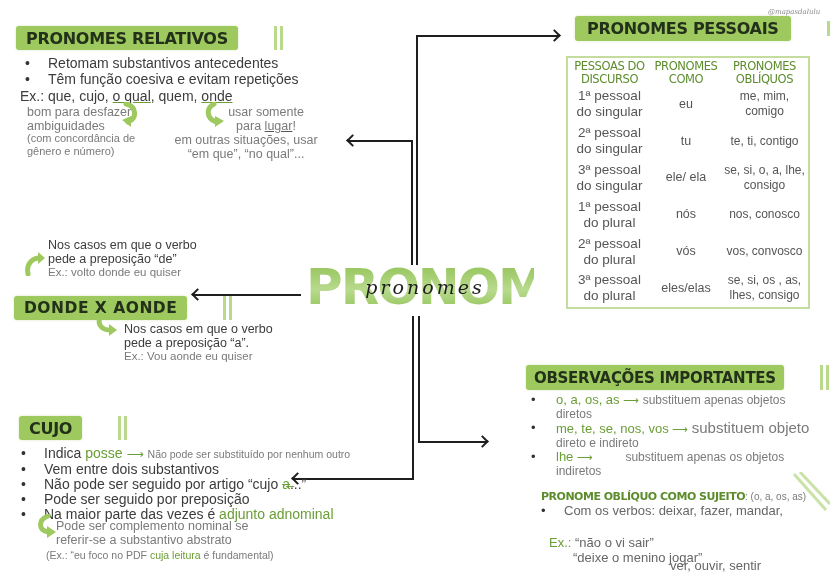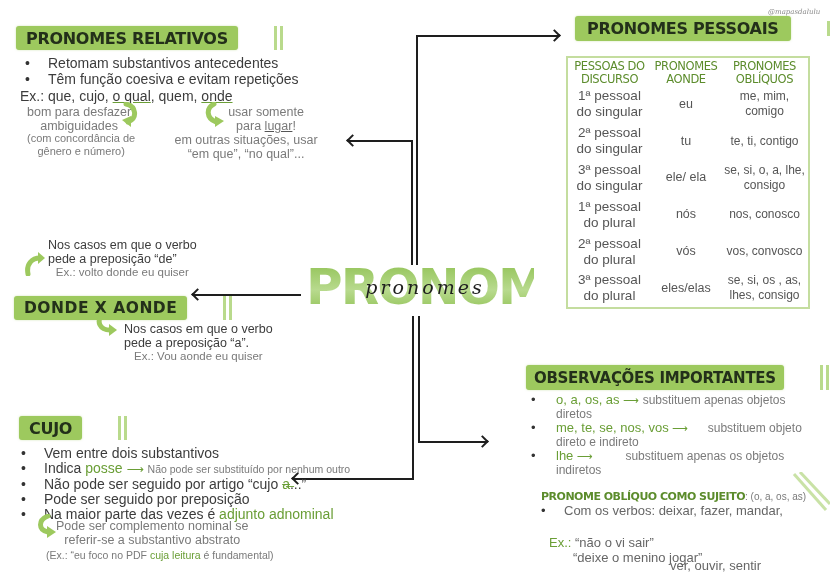--- a/index.html
+++ b/index.html
@@ -15,21 +15,21 @@
     letter-spacing: -0.3px; white-space: nowrap; display: flex; align-items: center;
     box-shadow: 0 0 2px rgba(157,201,94,0.5);
   }
   .tag .bars { display: flex; gap: 3px; margin-left: 4px; height: 100%; }
   .tag .bars span { display: block; width: 3px; background: #b9da8c; height: 100%; }
 
   .bullets { list-style: none; }
   .bullets li { position: relative; padding-left: 28px; }
   .bullets li::before { content: "•"; position: absolute; left: 5px; color: #333; }
 
-  .gray { color: #7a7a7a; text-align: center; }
+  .gray { color: #7a7a7a; }
   .green { color: #6a9e36; }
   .u { text-decoration: underline; text-decoration-color: #6a9e36; }
 
   
   .line { position: absolute; background: #1e1e1e; }
   .arrow-r, .arrow-l { position: absolute; width: 9px; height: 9px; border-top: 2px solid #1e1e1e; border-right: 2px solid #1e1e1e; }
   .arrow-r { transform: rotate(45deg); }
   .arrow-l { transform: rotate(-135deg); }
 
   
@@ -141,21 +141,21 @@
 </div>
 <table class="ptable">
   <thead>
     <tr>
       <th style="width:84px;">
           <div>PESSOAS DO</div>
           <div>DISCURSO</div>
         </th>
       <th style="width:70px;">
           <div>PRONOMES</div>
-          <div>AONDE</div>
+          <div>COMO</div>
         </th>
       <th>
           <div>PRONOMES</div>
           <div>OBLÍQUOS</div>
         </th>
     </tr>
   </thead>
   <tbody>
     <tr>
       <td class="c1">
@@ -250,26 +250,26 @@
 </div>
 
 <div class="tag" style="left:19px; top:416px; height:24px;">
   <div class="box" style="height:24px; font-size:16px;">CUJO</div>
   <div class="bars">
       <span></span>
       <span></span>
     </div>
 </div>
 <ul class="bullets abs" style="left:16px; top:446px; font-size:14px; line-height:15px; width:380px;">
-  <li>Vem entre dois substantivos</li>
   <li>
     <span>Indica </span><span class="green">posse</span>
     <span class="green" style="font-size:12px;">⟶</span>
     <span class="gray" style="font-size:10.5px;">Não pode ser substituído por nenhum outro</span>
   </li>
+  <li>Vem entre dois substantivos</li>
   <li>
     <span>Não pode ser seguido por artigo “cujo </span><span class="green" style="text-decoration:line-through;">a̶</span><span>...”</span>
   </li>
   <li>Pode ser seguido por preposição</li>
   <li>
     <span>Na maior parte das vezes é </span><span class="green">adjunto adnominal</span>
   </li>
 </ul>
 <svg class="curve" style="left:36px; top:514px;" width="22" height="26" viewBox="0 0 22 26">
   <path d="M12 2 C2 6 2 16 12 18" fill="none" stroke="#9dc95e" stroke-width="5" stroke-linecap="round"></path>
@@ -293,21 +293,21 @@
 <ul class="bullets abs" style="left:526px; top:393px; font-size:13px; line-height:14px; width:300px;">
   <li style="padding-left:30px;">
     <span class="green">o, a, os, as</span>
     <span class="green" style="font-size:11px;">⟶</span>
     <span class="gray" style="font-size:12px;">substituem apenas objetos</span><br>
     <span class="gray" style="font-size:12px;">diretos</span>
   </li>
   <li style="padding-left:30px;">
     <span class="green">me, te, se, nos, vos</span>
     <span class="green" style="font-size:11px;">⟶</span>
-    <span class="gray" style="font-size:12px;margin-left:16px;">substituem objeto</span><br>
+    <span class="gray" style="font-size:15px;">substituem objeto</span><br>
     <span class="gray" style="font-size:12px;">direto e indireto</span>
   </li>
   <li style="padding-left:30px;">
     <span class="green">lhe</span>
     <span class="green" style="font-size:11px;">⟶</span>
     <span class="gray" style="font-size:12px;margin-left:29px;">substituem apenas os objetos indiretos</span>
   </li>
 </ul>
 
 <svg class="curve" style="left:790px; top:472px;" width="40" height="42" viewBox="0 0 40 42">

